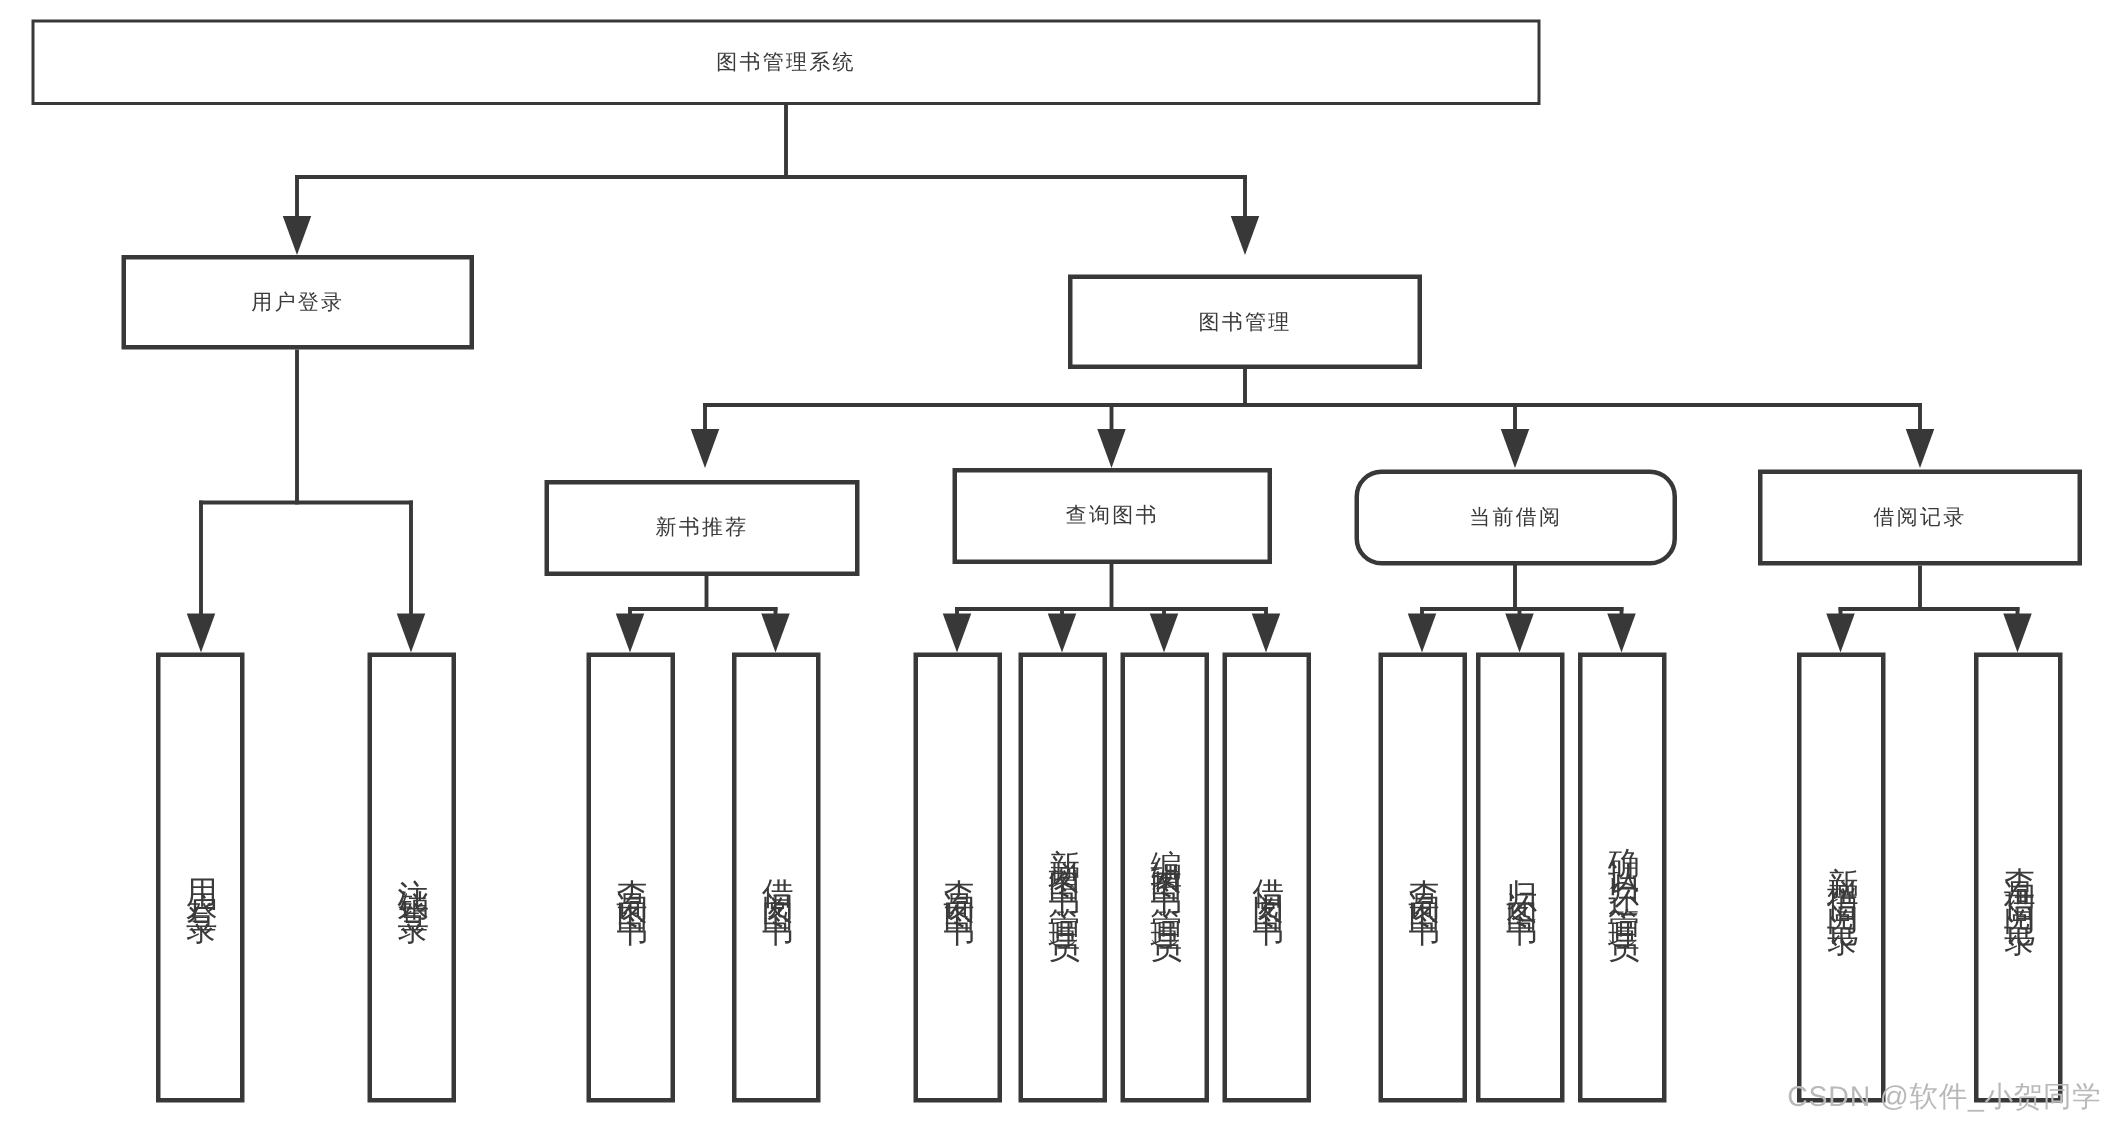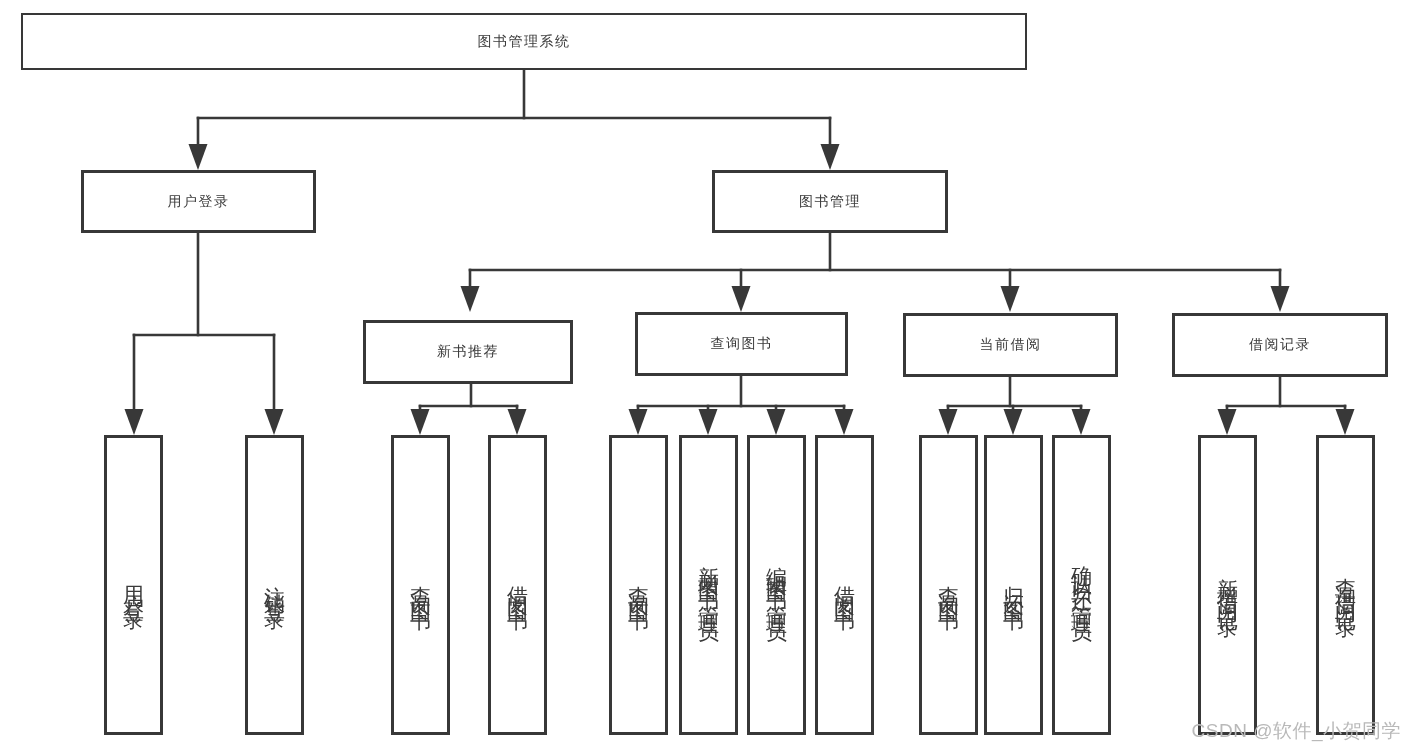--- a/index.html
+++ b/index.html
@@ -157,31 +157,31 @@
     </g>
   </svg>
 
   <div class="box root">
     <span class="hlabel">图书管理系统</span>
   </div>
 
   <div class="box lvl" style="left:81px;top:170px;width:235px;">
     <span class="hlabel">用户登录</span>
   </div>
-  <div class="box lvl" style="left:712px;top:170px;width:236px;">
+  <div class="box lvl" style="left:712px;top:183px;width:236px;">
     <span class="hlabel">图书管理</span>
   </div>
 
   <div class="box lvl" style="left:363px;top:320px;width:210px;height:64px;">
     <span class="hlabel">新书推荐</span>
   </div>
   <div class="box lvl" style="left:635px;top:312px;width:213px;height:64px;">
     <span class="hlabel">查询图书</span>
   </div>
-  <div class="box lvl" style="left:903px;top:313px;width:215px;height:64px;">
+  <div class="box lvl" style="left:903px;top:313px;width:215px;height:64px;border-radius:18px;">
     <span class="hlabel">当前借阅</span>
   </div>
   <div class="box lvl" style="left:1172px;top:313px;width:216px;height:64px;">
     <span class="hlabel">借阅记录</span>
   </div>
 
   <div class="box leaf" style="left:104px;">
     <span class="vlabel">用户登录</span>
   </div>
   <div class="box leaf" style="left:245px;">

